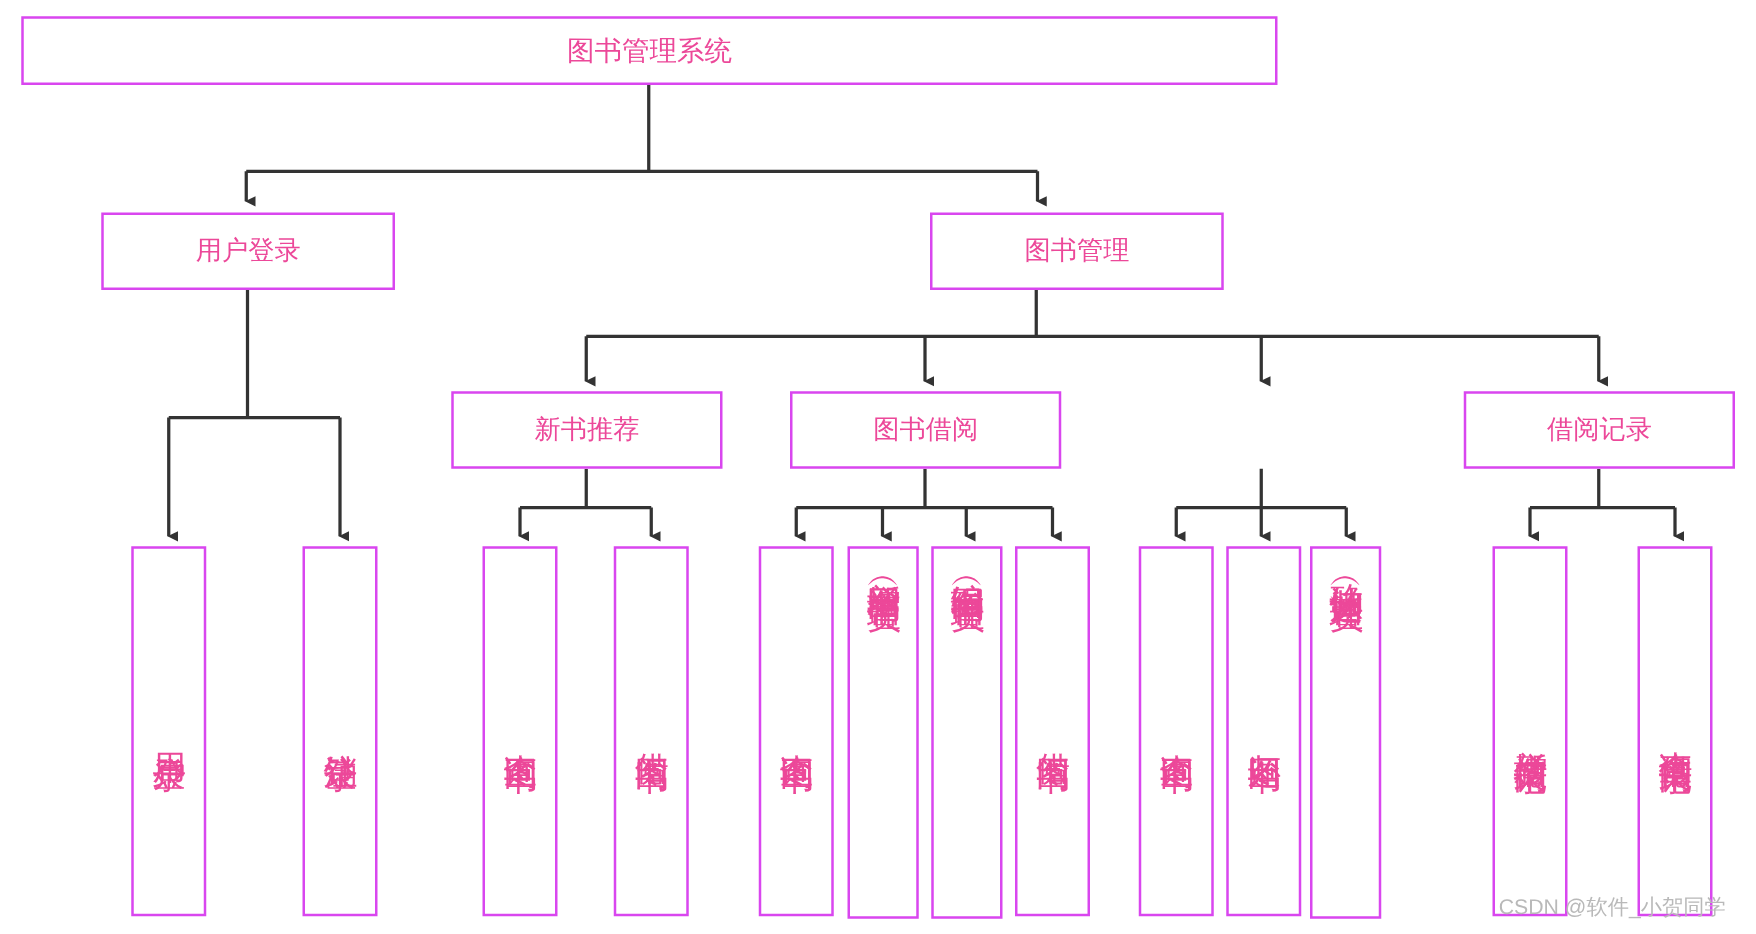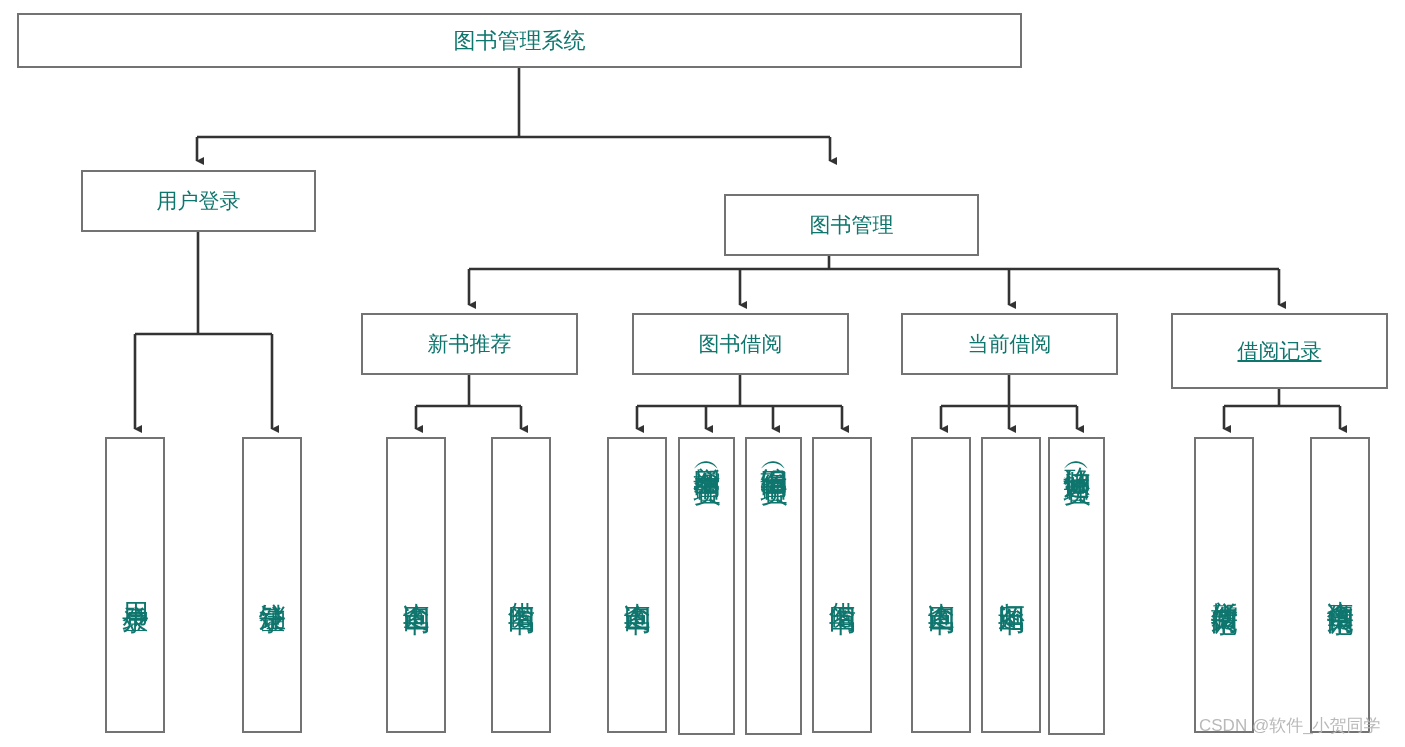--- a/index.html
+++ b/index.html
@@ -19,26 +19,26 @@
     position: absolute;
     left: 0;
     top: 0;
     width: 1405px;
     height: 747px;
     pointer-events: none;
   }
   .node {
     position: absolute;
     box-sizing: border-box;
-    border: 2px solid #737373;
+    border: 2px solid #d946ef;
     background: #ffffff;
     display: flex;
     align-items: center;
     justify-content: center;
-    color: #0f766e;
+    color: #ec4899;
   }
   .node-label {
     display: block;
     text-align: center;
     line-height: 1.15;
     white-space: nowrap;
   }
   
   .node.horiz .node-label {
     font-size: 21px;
@@ -131,34 +131,31 @@
     </g>
   </svg>
 
   <div class="node horiz root" style="left:17px; top:13px; width:1005px; height:55px;">
     <span class="node-label">图书管理系统</span>
   </div>
 
   <div class="node horiz" style="left:81px; top:170px; width:235px; height:62px;">
     <span class="node-label">用户登录</span>
   </div>
-  <div class="node horiz" style="left:724px; top:170px; width:255px; height:62px;margin-top:24px;">
+  <div class="node horiz" style="left:744px; top:170px; width:235px; height:62px;">
     <span class="node-label">图书管理</span>
   </div>
 
   <div class="node horiz" style="left:632px; top:313px; width:217px; height:62px;">
     <span class="node-label">图书借阅</span>
   </div>
   <div class="node horiz" style="left:361px; top:313px; width:217px; height:62px;">
     <span class="node-label">新书推荐</span>
   </div>
-  <div class="node horiz" style="left:901px; top:313px; width:217px; height:62px;">
-    <span class="node-label">当前借阅</span>
-  </div>
-  <div class="node horiz" style="left:1171px; top:313px; width:217px; height:76px;text-decoration:underline;">
+  <div class="node horiz" style="left:1171px; top:313px; width:217px; height:62px;">
     <span class="node-label">借阅记录</span>
   </div>
 
   <div class="node vert centered" style="left:105px; top:437px; width:60px; height:296px;">
     <span class="node-label">用户登录</span>
   </div>
   <div class="node vert centered" style="left:242px; top:437px; width:60px; height:296px;">
     <span class="node-label">注销登录</span>
   </div>
 

